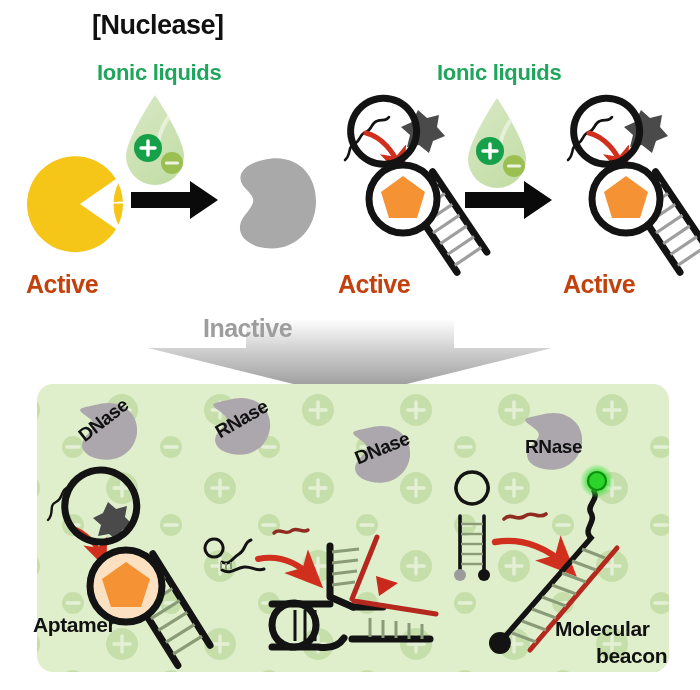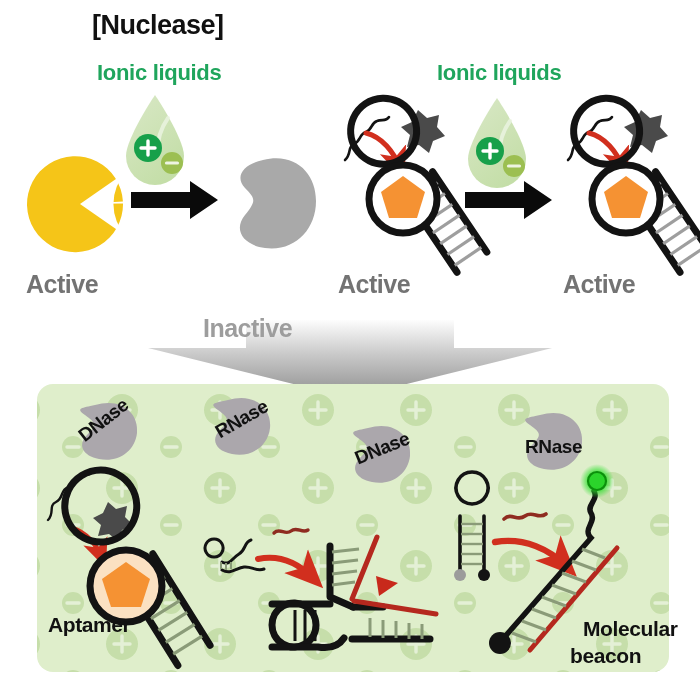--- a/index.html
+++ b/index.html
@@ -4,21 +4,21 @@
 <style>
   html,body{margin:0;padding:0;background:#fff;}
   body{width:700px;height:690px;overflow:hidden;
        font-family:"Liberation Sans","DejaVu Sans",sans-serif;}
   #stage{position:relative;width:620px;height:690px;background:#ffffff;}
 
   .txt{position:absolute;white-space:nowrap;font-weight:bold;line-height:1;}
   .hdr{font-size:27px;color:#111;letter-spacing:-0.5px;}
   .il{font-size:22px;color:#1fa55c;letter-spacing:-0.3px;text-align:right;}
   .state{font-size:25px;letter-spacing:-0.5px;}
-  .state.on{color:#737373;}
+  .state.on{color:#c2410c;}
   .state.off{color:#9d9d9d;margin-top:44px;}
   .blabel{font-size:21px;color:#111;letter-spacing:-0.4px;}
 
   .svgabs{position:absolute;left:0;top:0;overflow:visible;}
 </style>
 </head>
 <body>
 
 <div id="stage">
 
@@ -295,17 +295,17 @@
   </svg>
 
   <div class="txt blabel" style="left:75px;top:430px;transform:rotate(-38deg);
        transform-origin:left top;font-size:19px;">DNase</div>
   <div class="txt blabel" style="left:212px;top:425px;transform:rotate(-30deg);
        transform-origin:left top;font-size:19px;">RNase</div>
   <div class="txt blabel" style="left:352px;top:450px;transform:rotate(-22deg);
        transform-origin:left top;font-size:19px;">DNase</div>
   <div class="txt blabel" style="left:525px;top:437px;font-size:19px;">RNase</div>
 
-  <div class="txt blabel" style="left:48px;top:614px">Aptamer</div>
-  <div class="txt blabel" style="left:583px;top:618px">Molecular</div>
-  <div class="txt blabel" style="left:570px;top:645px">beacon</div>
+  <div class="txt blabel" style="left:33px;top:614px">Aptamer</div>
+  <div class="txt blabel" style="left:555px;top:618px">Molecular</div>
+  <div class="txt blabel" style="left:596px;top:645px">beacon</div>
 
 </div>
 
 </body></html>

